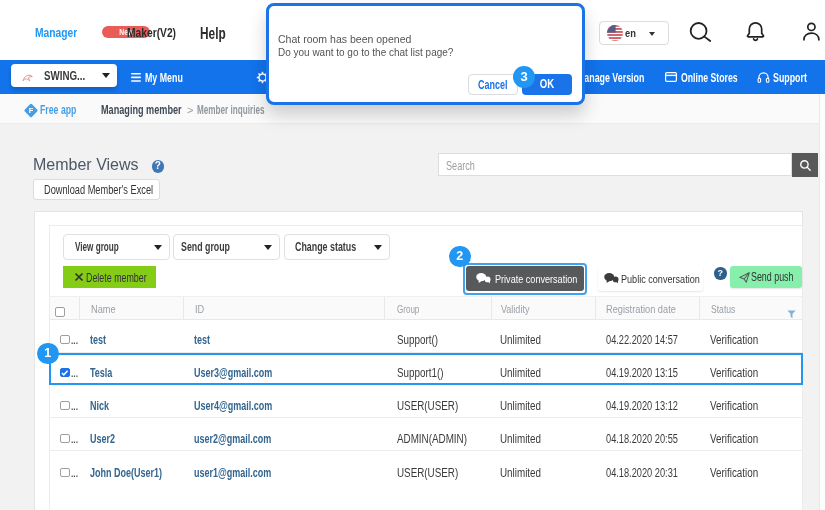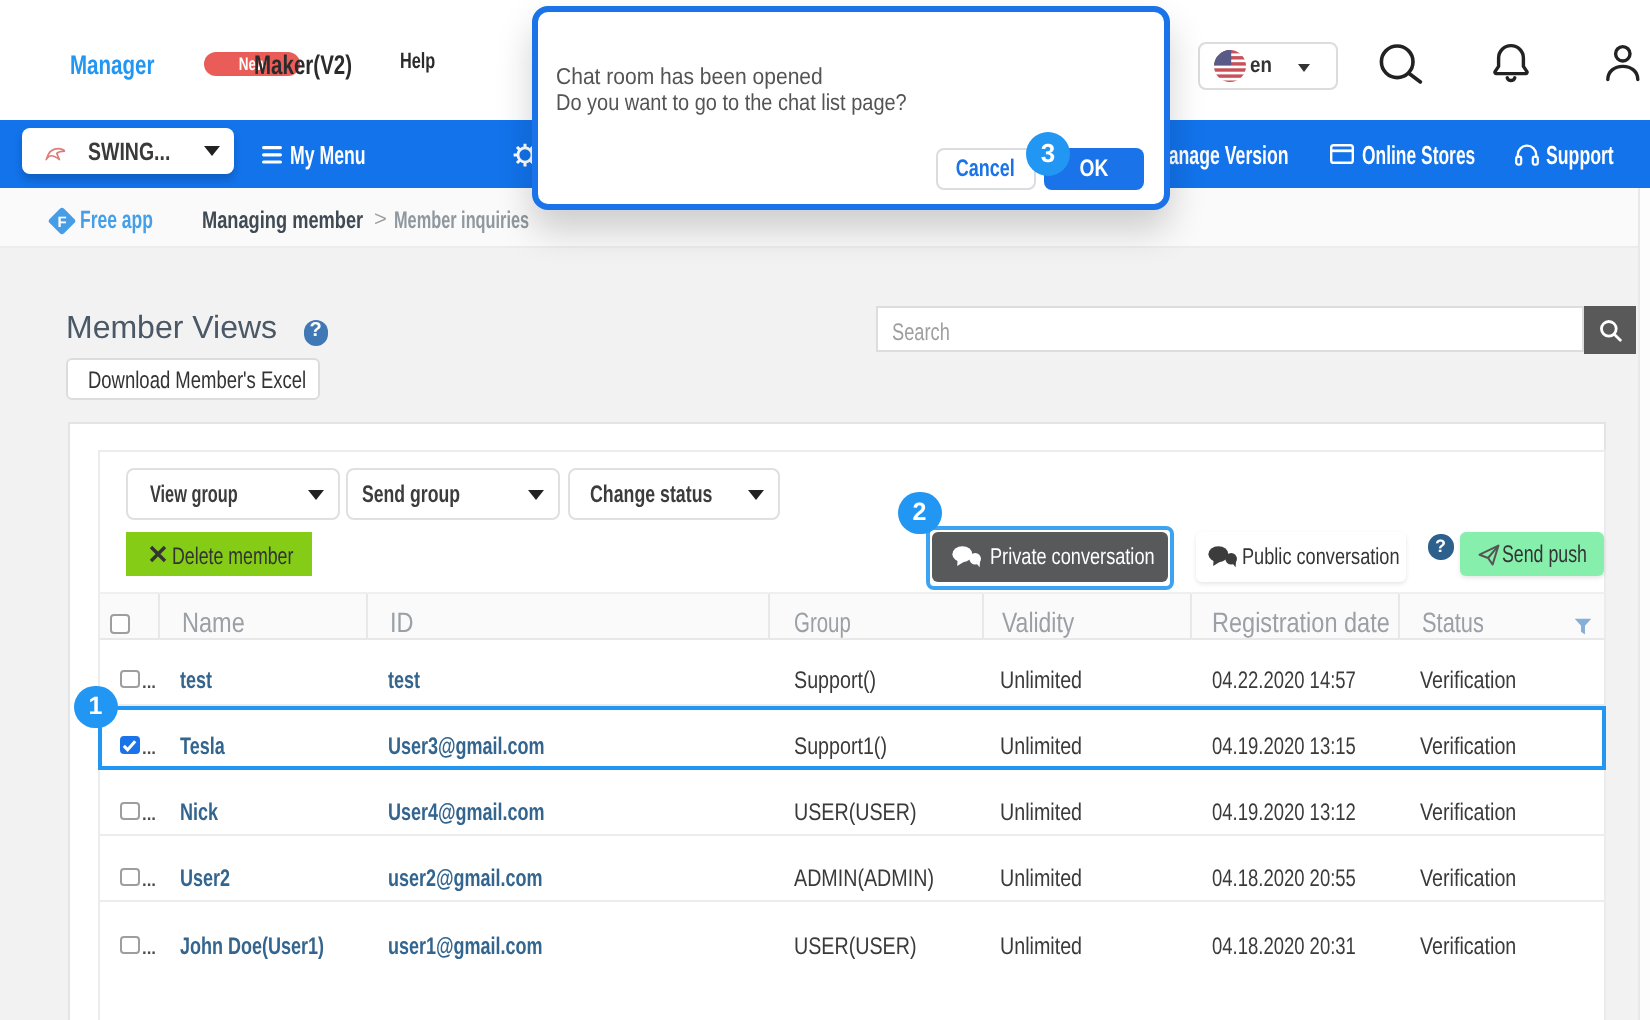--- a/index.html
+++ b/index.html
@@ -20,41 +20,41 @@
 .crumb{position:absolute;left:0;top:94px;width:825px;height:30px;background:#fafafa;border-bottom:1px solid #ececec}
 .qmark{position:absolute;border-radius:50%;color:#fff;font-weight:bold;text-align:center}
 
 .card{position:absolute;left:34px;top:210.5px;width:769px;height:300px;background:#fff;border:1px solid #e4e4e4;border-bottom:none}
 .drop{position:absolute;top:233.5px;height:26px;background:#fff;border:1px solid #e0e0e0;border-radius:4px;font-size:12px;font-weight:bold;color:#3c3c3c;line-height:24px;padding-left:10.5px}
 .drop .dcaret{position:absolute;right:7px;top:10px;width:0;height:0;border-left:4px solid transparent;border-right:4px solid transparent;border-top:5px solid #222}
 .badge{position:absolute;border-radius:50%;background:#2196f3;color:#fff;font-weight:bold;text-align:center;z-index:30}
 
 .panel{position:absolute;left:49px;top:225px;width:754px;height:285px;border:1px solid #ececec;border-bottom:none}
 .thead{position:absolute;left:49px;top:296px;width:754px;height:24px;background:#fafafa;border-top:1px solid #efefef;border-bottom:1px solid #e8e8e8;border-left:1px solid #ececec;border-right:1px solid #ececec}
-.thead .lbl{position:absolute;top:5.5px;font-size:14px;color:#9aa0a6}
+.thead .lbl{position:absolute;top:5.5px;font-size:11px;color:#9aa0a6}
 .vline{position:absolute;top:0;width:1px;height:100%;background:#e8e8e8}
 .trow{position:absolute;left:49px;width:754px;background:#fff;border-bottom:1px solid #ececec;border-left:1px solid #ececec;border-right:1px solid #ececec}
 .cell{position:absolute;top:var(--ct);font-size:12px;color:#3a3a3a;white-space:nowrap}
 .link{color:#33658f;font-weight:bold}
 .cb{position:absolute;left:10px;top:calc(var(--ct) + 2px);width:9.5px;height:9.5px;border:1.5px solid #9e9e9e;border-radius:2px;background:#fff}
 .dots{position:absolute;left:20.5px;top:var(--ct);font-size:12px;color:#4a4a4a;letter-spacing:-1px}
 .selrow{position:absolute;left:49px;top:352.8px;width:754px;height:32.7px;background:#fff;border:2px solid #2196f3;z-index:5;--ct:11px}
 
 .dialog{position:absolute;left:266px;top:3px;width:319px;height:102px;background:#fff;border:3px solid #1a73e8;border-radius:8px;box-shadow:0 10px 18px rgba(0,0,0,.18);z-index:40}
 .scrollsliver{position:absolute;left:819px;top:94px;width:6px;height:416px;background:#fdfdfd;border-left:1px solid #e9e9e9}
 </style>
 </head>
 <body>
 <div class="page">
 
   <div class="topbar"></div>
   <div class="abs" style="left:35px;top:25px;font-size:13.5px;font-weight:bold;color:#2196f3"><span class="t" style="transform:scaleX(.76)">Manager</span></div>
   <div class="abs" style="left:102px;top:26px;width:48px;height:12px;background:#ea5c58;border-radius:6.5px;color:#fff;text-align:center;font-size:9px;font-weight:bold;line-height:12px"><span class="tc" style="transform:scaleX(.75)">New</span></div>
   <div class="abs" style="left:126.5px;top:25px;font-size:13.5px;font-weight:bold;color:#2b2b2b"><span class="t" style="transform:scaleX(.76)">Maker(V2)</span></div>
-  <div class="abs" style="left:200px;top:25px;font-size:11px;font-weight:bold;color:#2b2b2b"><span class="t" style="transform:scaleX(.74)">Help</span></div>
+  <div class="abs" style="left:200px;top:25px;font-size:16px;font-weight:bold;color:#2b2b2b"><span class="t" style="transform:scaleX(.74)">Help</span></div>
   <div class="langbox">
     <span class="abs" style="left:7px;top:3px"><svg width="16" height="16" viewBox="0 0 16 16">
           <defs>
             <clipPath id="fc">
               <circle cx="8" cy="8" r="8"></circle>
             </clipPath>
           </defs>
           <g clip-path="url(#fc)">
             <rect width="16" height="16" fill="#fff"></rect>
             <g fill="#c94f58">

